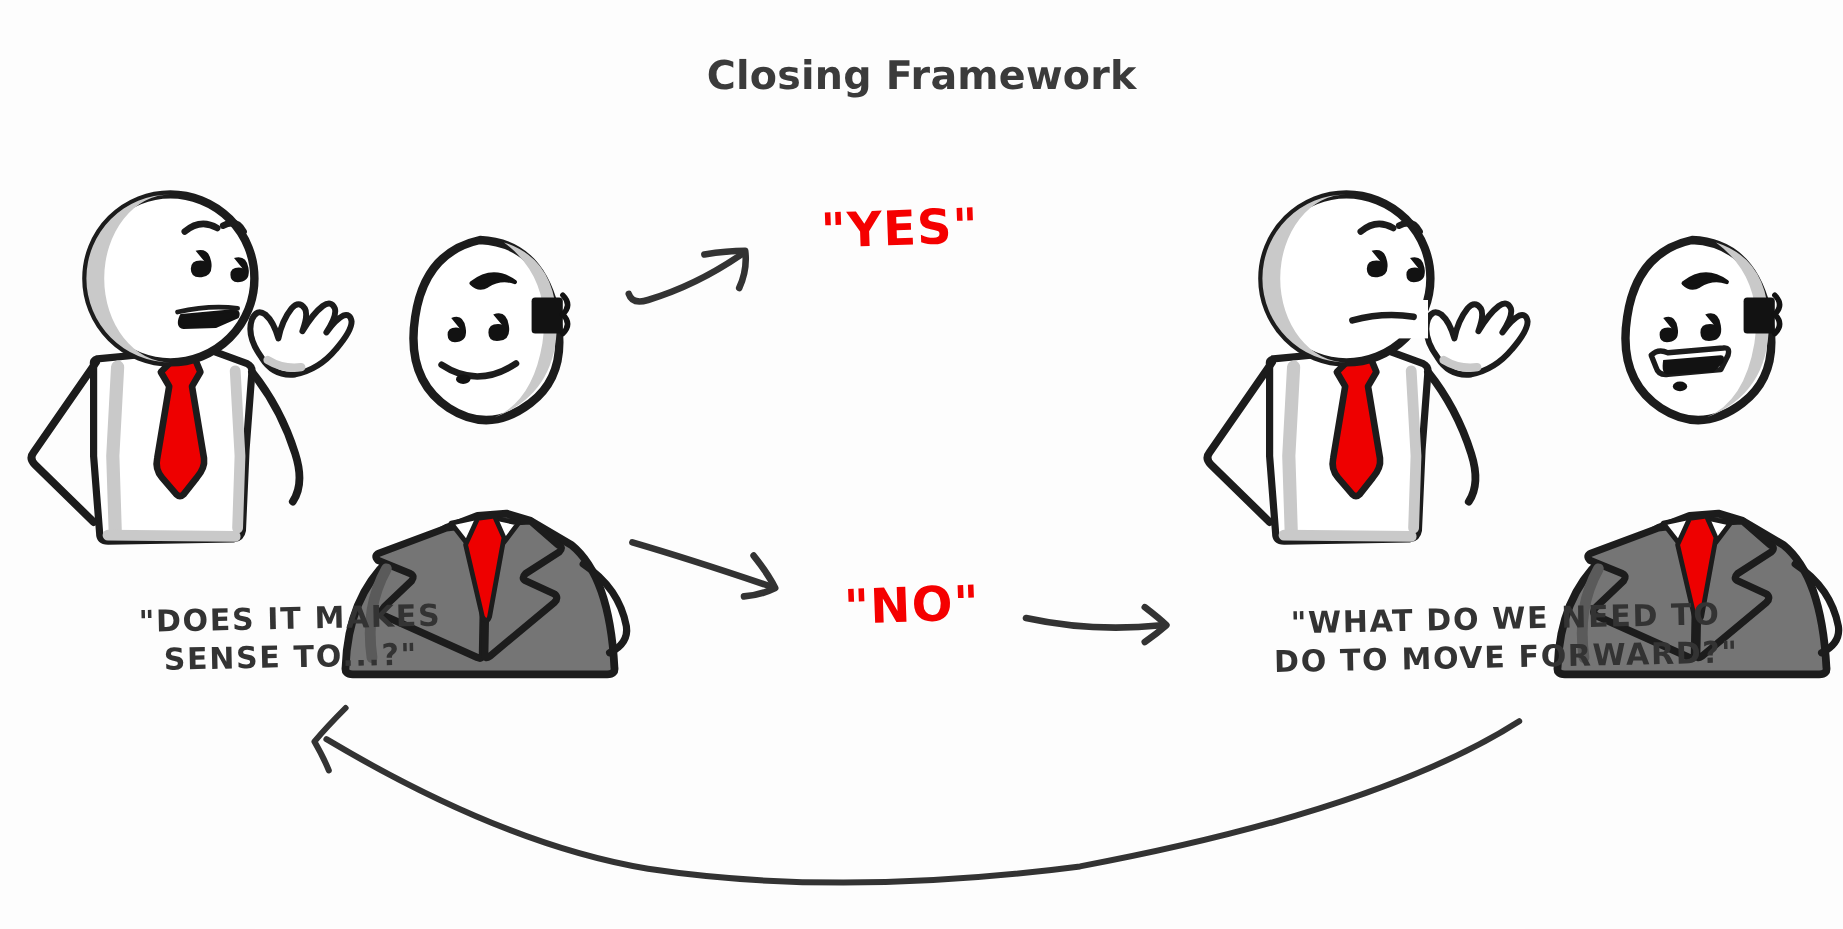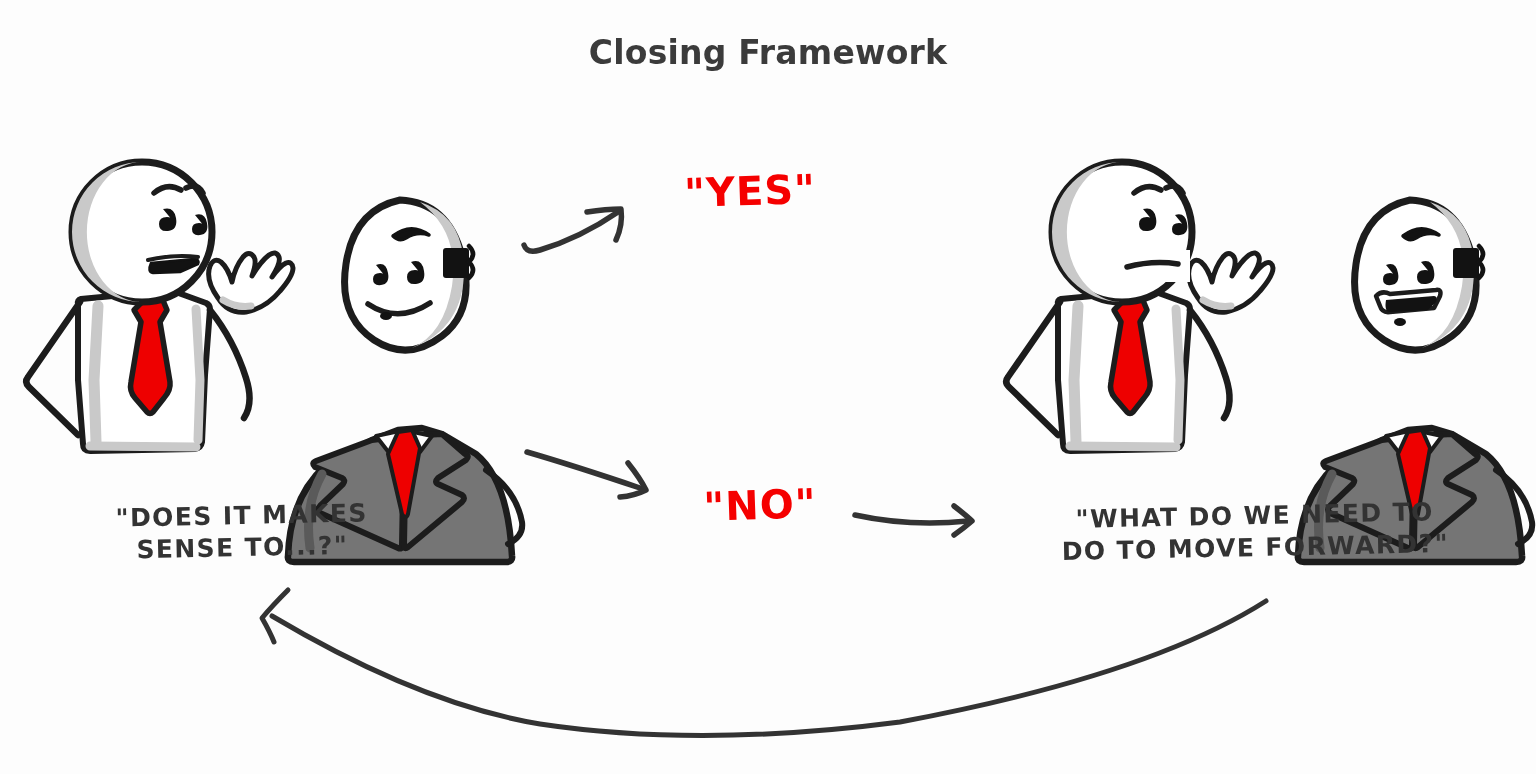--- a/index.html
+++ b/index.html
@@ -20,21 +20,21 @@
   }
   #scene {
     position: absolute;
     inset: 0;
     width: 1536px;
     height: 774px;
   }
   .ttl {
     position: absolute;
     left: 0;
-    top: 33px;
+    top: 43px;
     width: 1536px;
     text-align: center;
     font-family: "DejaVu Sans", sans-serif;
     font-weight: bold;
     font-size: 33px;
     letter-spacing: 0.2px;
     color: #3b3b3b;
   }
   .cap {
     position: absolute;

